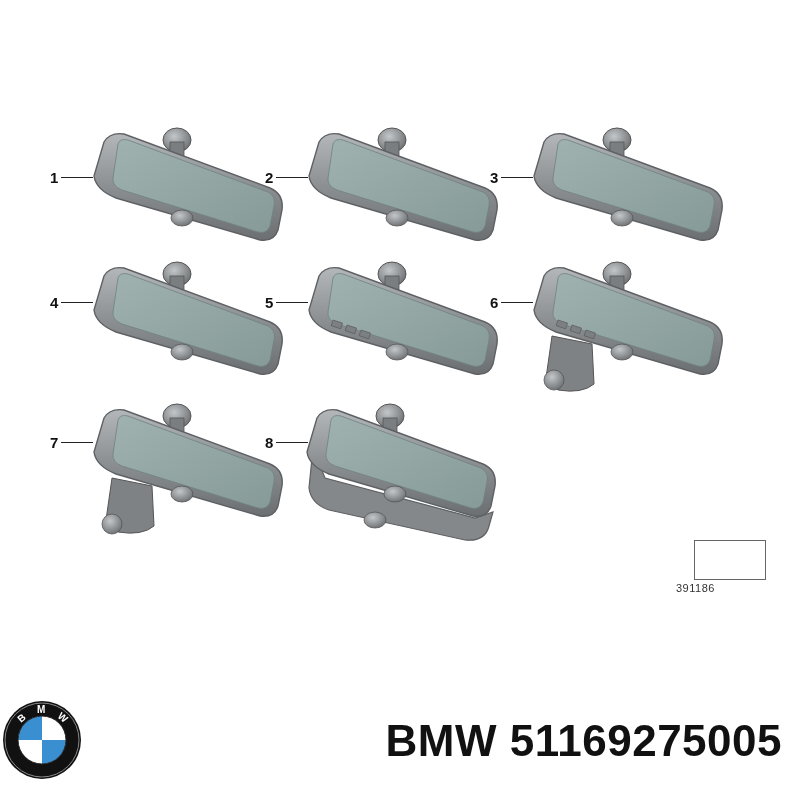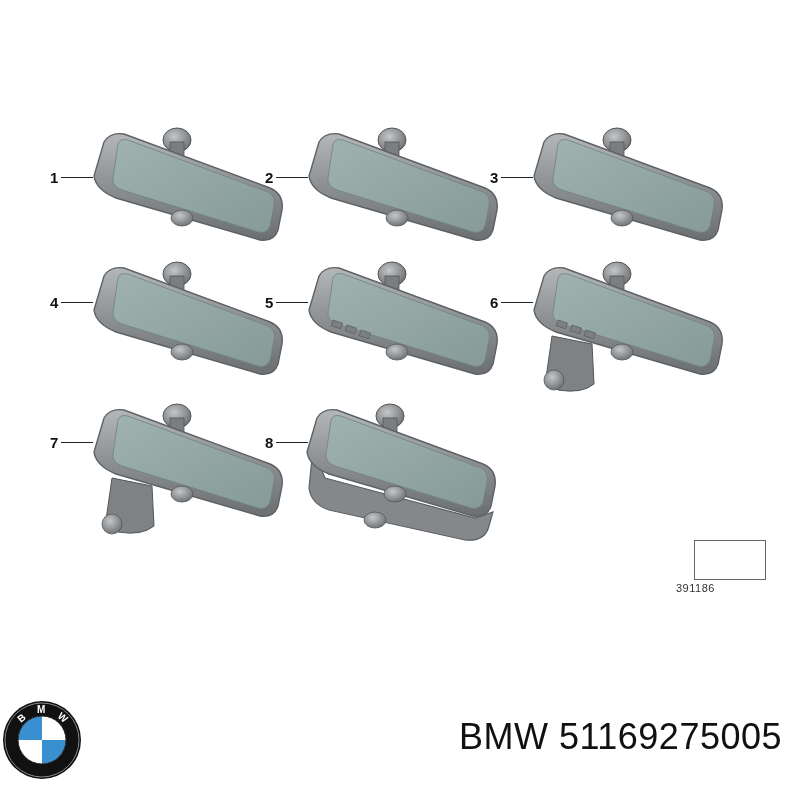--- a/index.html
+++ b/index.html
@@ -3,21 +3,21 @@
   <meta charset="utf-8">
   <style>
     html, body { margin: 0; padding: 0; background: #ffffff; }
     body { width: 800px; height: 800px; position: relative; overflow: hidden; font-family: "Liberation Sans", sans-serif; }
     .canvas { position: absolute; left: 0; top: 0; width: 800px; height: 800px; }
     .callout { position: absolute; display: flex; align-items: center; }
     .callout .num { font-family: "Liberation Sans", sans-serif; font-weight: bold; font-size: 15px; color: #111; line-height: 1; }
     .callout .lead { height: 1.2px; background: #222; margin-left: 3px; }
     .ref-box { position: absolute; left: 694px; top: 540px; width: 70px; height: 38px; border: 1.5px solid #666; background: #fff; }
     .ref-num { position: absolute; left: 676px; top: 582px; font-size: 11px; color: #333; letter-spacing: 0.5px; }
-    .footer-text { position: absolute; right: 18px; top: 716px; font-size: 36px; color: #111; letter-spacing: 0.5px; font-family: "Liberation Sans", sans-serif; }
+    .footer-text { position: absolute; right: 18px; top: 716px; font-size: 44px; color: #111; letter-spacing: 0.5px; font-family: "Liberation Sans", sans-serif; font-weight: bold; }
     .logo { position: absolute; left: 2px; top: 700px; width: 80px; height: 80px; }
   </style>
 </head>
 <body>
 
 <div class="canvas">
 
   <svg width="800" height="800" style="position:absolute;left:0;top:0">
     <defs>
       <linearGradient id="housingGrad" x1="0" y1="0" x2="0" y2="1">

